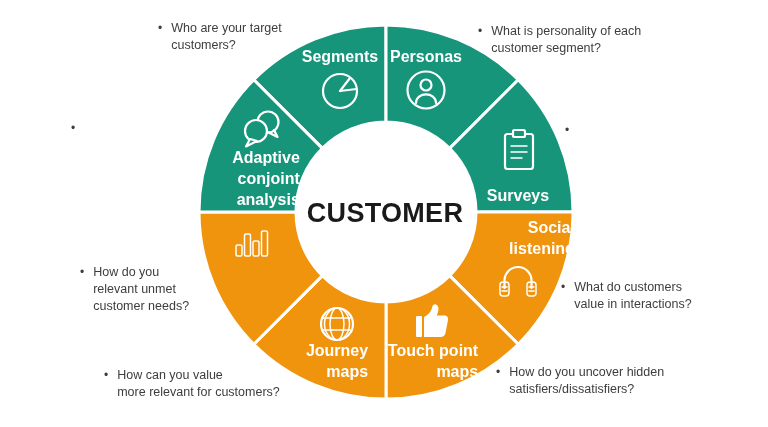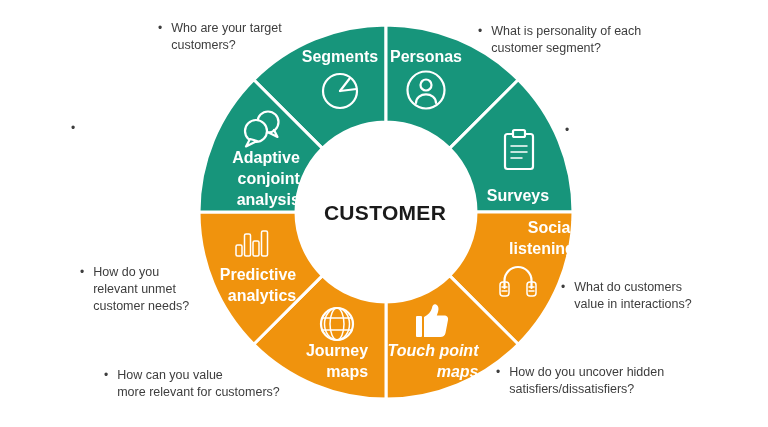--- a/index.html
+++ b/index.html
@@ -19,21 +19,21 @@
   .thin{stroke-width:1.5;}
   .fill-green{fill:var(--green,#17957B);}
   .fw{fill:#fff;stroke:none;}
   .seg-label{
     position:absolute;transform:translate(-50%,-50%);
     color:var(--label-text,#fff);font-size:16px;font-weight:700;
     line-height:1.32;text-align:right;white-space:pre-line;pointer-events:none;
   }
   .center-label{
     position:absolute;transform:translate(-50%,-50%);
-    color:var(--center-text,#1a1a1a);font-size:21px;font-weight:700;letter-spacing:.3px;
+    color:var(--center-text,#1a1a1a);font-size:27px;font-weight:700;letter-spacing:.3px;
     white-space:nowrap;
   }
   .question{
     position:absolute;display:flex;align-items:flex-start;
     color:var(--question-text,#3d3d3d);font-size:12.5px;line-height:17px;
   }
   .question .bullet{font-size:12px;margin-right:9px;line-height:17px;}
   .question .q-text{white-space:pre-line;}
 </style>
 </head>
@@ -111,26 +111,24 @@
     </g>
   </svg>
 
   <div class="center-label" style="left:385px;top:213px;">CUSTOMER</div>
 
   <div class="seg-label" style="left:340px;top:57px;">Segments</div>
   <div class="seg-label" style="left:426px;top:57px;">Personas</div>
   <div class="seg-label" style="left:518px;top:196px;">Surveys</div>
   <div class="seg-label" style="left:542px;top:238px;">Social
 listening</div>
-  <div class="seg-label" style="left:433px;top:361px;font-style:italic;">Touch point
+  <div class="seg-label" style="left:433px;top:361px;">Touch point
 maps</div>
   <div class="seg-label" style="left:337px;top:361px;">Journey
 maps</div>
-  <div class="seg-label" style="left:258px;top:285px;">Predictive
-analytics</div>
   <div class="seg-label" style="left:266px;top:179px;">Adaptive
 conjoint
 analysis</div>
 
   <div class="question" style="left:158px;top:20px;">
     <span class="bullet">•</span>
     <span class="q-text">Who are your target
 customers?</span>
   </div>
   <div class="question" style="left:478px;top:23px;">

